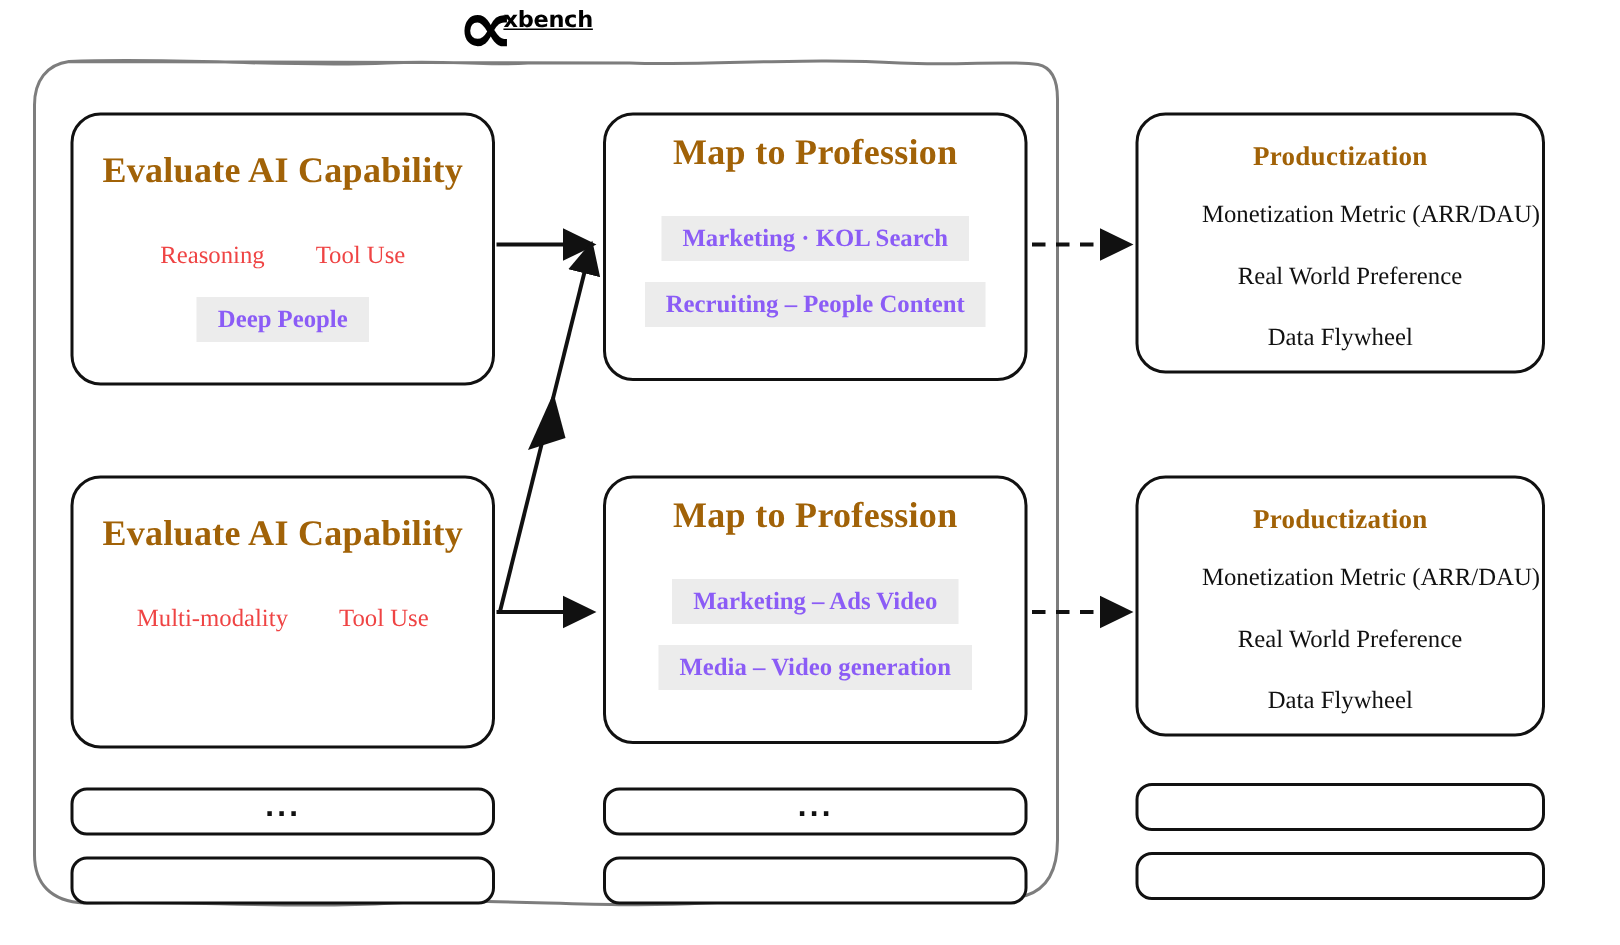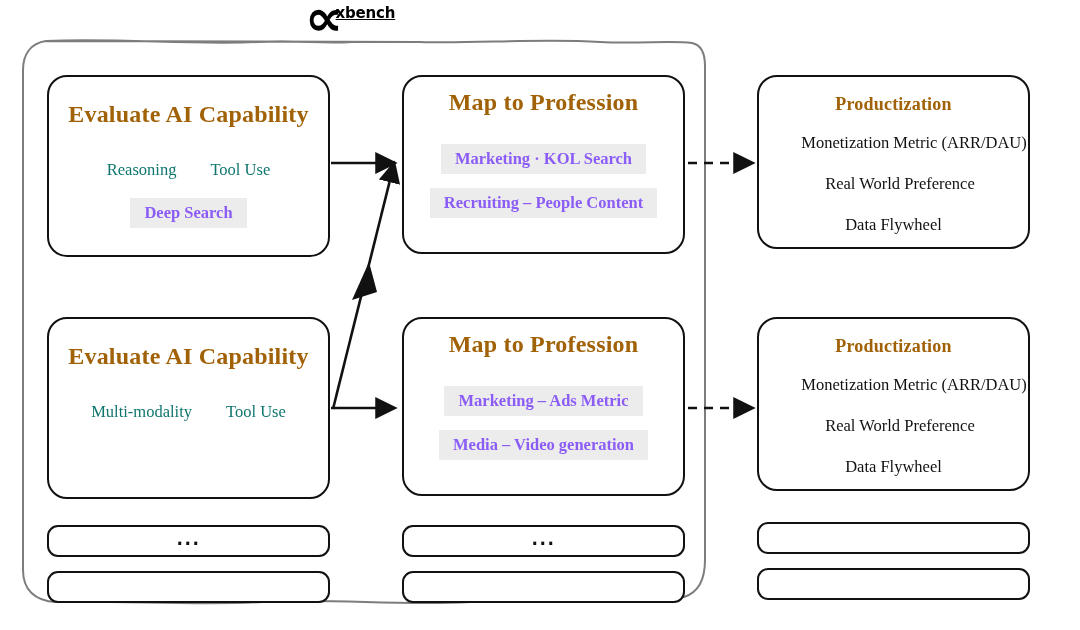--- a/index.html
+++ b/index.html
@@ -43,21 +43,21 @@
   .card-title{
     text-align:center;
     font-weight:700;
     font-size:24px;
     color:#a16207;
     letter-spacing:0.2px;
   }
   .sub-row{
     display:flex;justify-content:center;align-items:baseline;
     gap:34px;
-    font-size:16.5px;color:#0f766e;
+    font-size:16.5px;color:#ef4444;
   }
   .chip{
     display:block;
     margin:0 auto;
     background:#ececec;
     font-weight:700;
     font-size:16.5px;
     color:#8b5cf6;
     text-align:center;
     padding:5px 14px;
@@ -166,21 +166,21 @@
     <span class="logo-word">xbench</span>
   </div>
 
   <div class="card" id="card-cap-1">
     <div class="card-title cap-title">Evaluate AI Capability</div>
     <div class="sub-row cap-subrow">
       <span>Reasoning</span>
       <span>Tool Use</span>
     </div>
     <div class="cap-chip-wrap">
-      <span class="chip">Deep Search</span>
+      <span class="chip">Deep People</span>
     </div>
   </div>
 
   <div class="card" id="card-map-1">
     <div class="card-title map-title">Map to Profession</div>
     <div class="map-chip-1">
       <span class="chip">Marketing · KOL Search</span>
     </div>
     <div class="map-chip-2">
       <span class="chip">Recruiting – People Content</span>
@@ -198,21 +198,21 @@
     <div class="card-title cap-title">Evaluate AI Capability</div>
     <div class="sub-row cap-subrow">
       <span>Multi-modality</span>
       <span>Tool Use</span>
     </div>
   </div>
 
   <div class="card" id="card-map-2">
     <div class="card-title map-title">Map to Profession</div>
     <div class="map-chip-1">
-      <span class="chip">Marketing – Ads Metric</span>
+      <span class="chip">Marketing – Ads Video</span>
     </div>
     <div class="map-chip-2">
       <span class="chip">Media – Video generation</span>
     </div>
   </div>
 
   <div class="card" id="card-prod-2">
     <div class="card-title prod-title">Productization</div>
     <div class="plain-line prod-line-1">Monetization Metric (ARR/DAU)</div>
     <div class="plain-line prod-line-2">Real World Preference</div>

